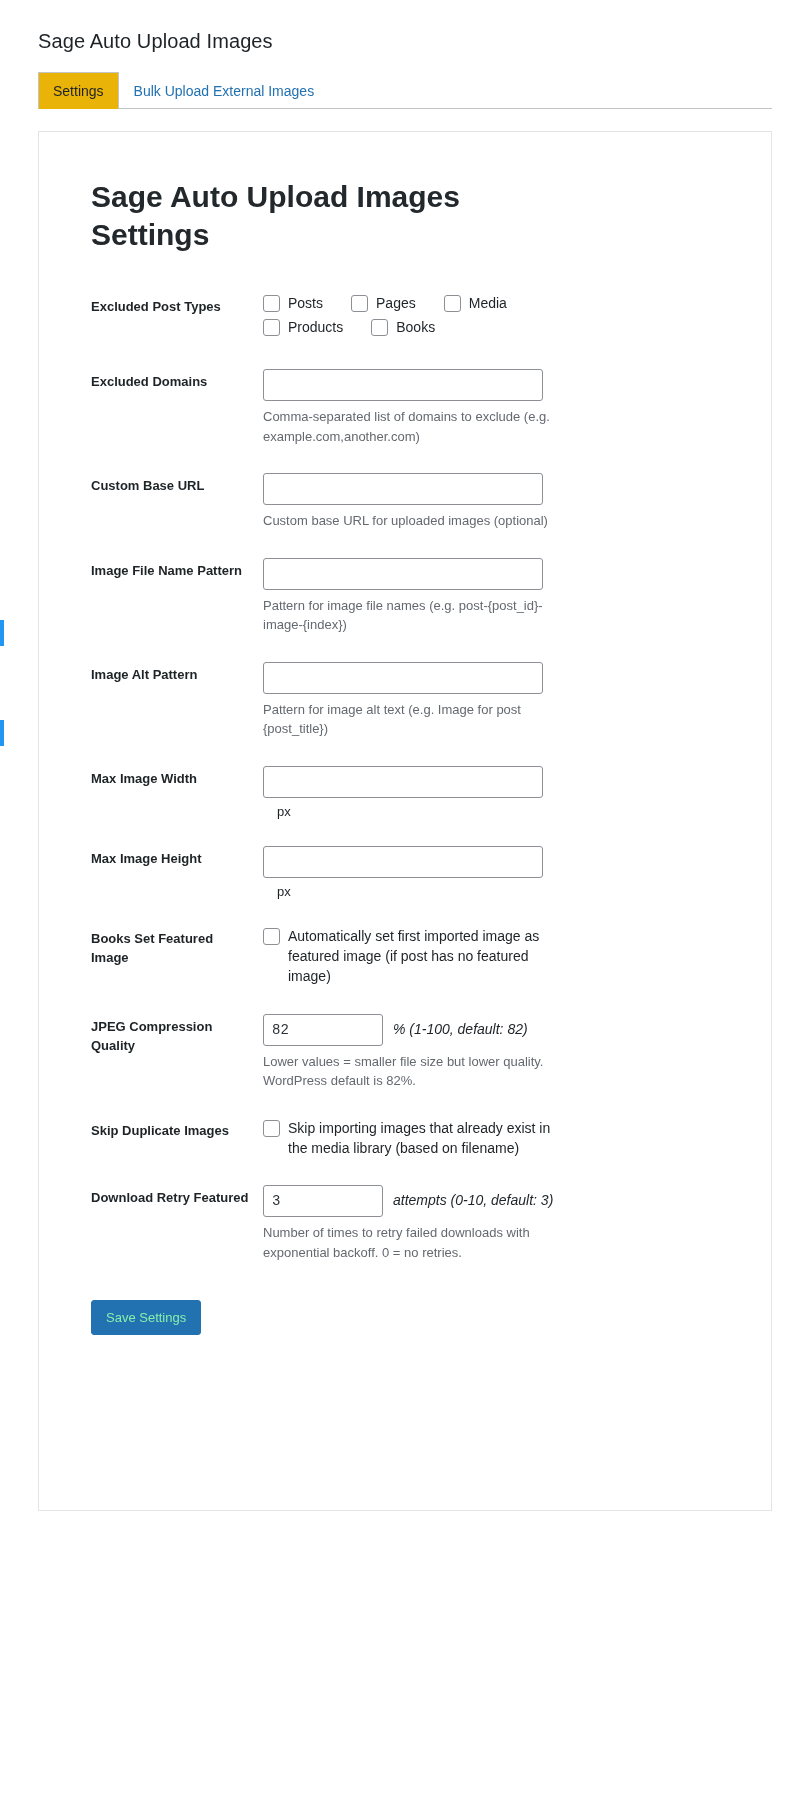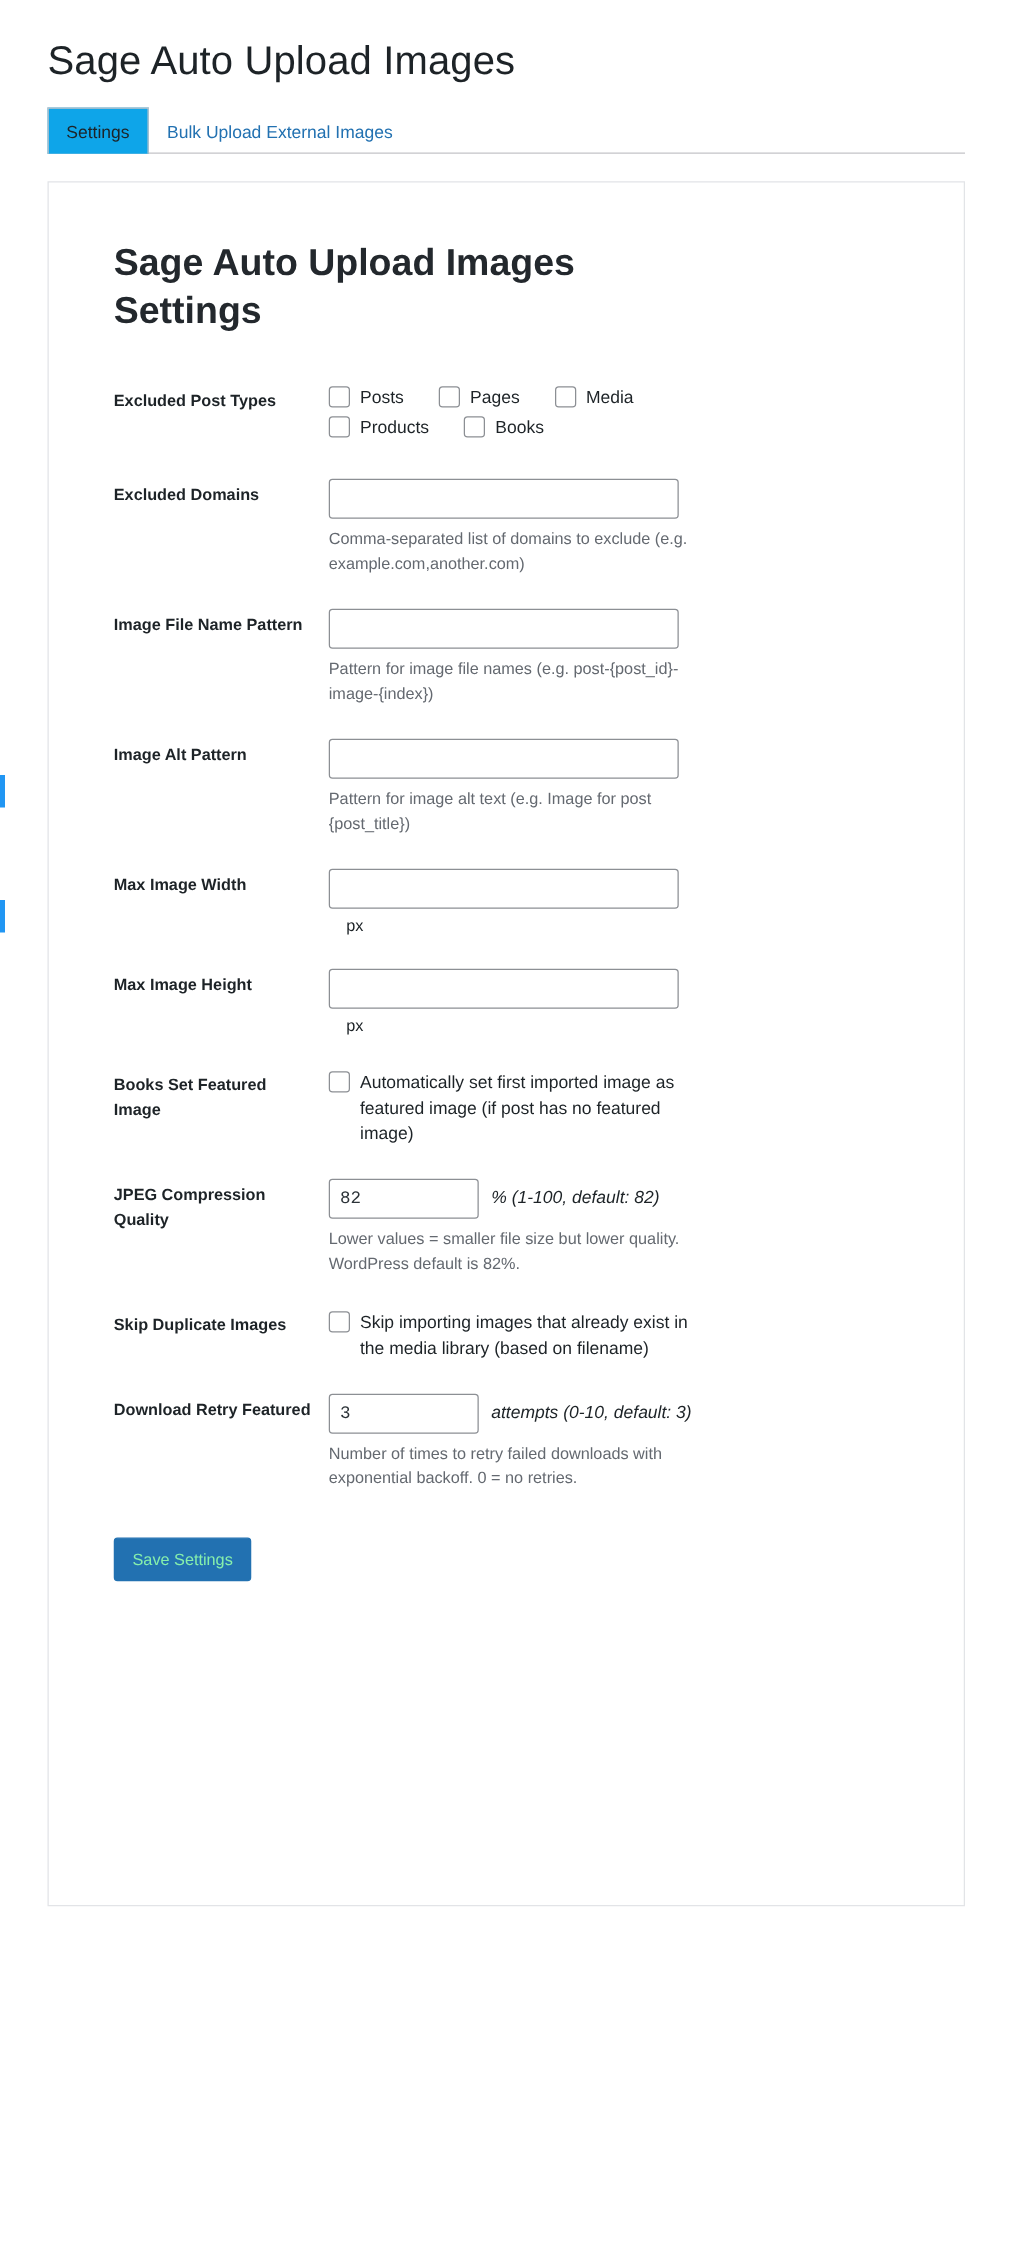--- a/index.html
+++ b/index.html
@@ -11,21 +11,21 @@
     color: #1d2327;
   }
   .page {
     width: 810px;
     min-height: 1800px;
     background: #ffffff;
     position: relative;
     padding: 0;
   }
   .page-title {
-    font-size: 32px;
+    font-size: 20px;
     font-weight: 400;
     color: #1d2327;
     padding: 30px 0 18px 38px;
     margin: 0;
     letter-spacing: 0.1px;
   }
   .tabs {
     display: flex;
     align-items: flex-end;
     border-bottom: 1px solid #c3c4c7;
@@ -40,21 +40,21 @@
     border: 1px solid transparent;
     border-bottom: none;
     margin-bottom: -1px;
     text-decoration: none;
     color: #2271b1;
     cursor: pointer;
     background: transparent;
     white-space: nowrap;
   }
   .tab.active {
-    background: #0ea5e9;
+    background: #eab308;
     border-color: #c3c4c7;
     color: #1d2327;
     font-weight: 400;
   }
   .panel {
     margin: 22px 38px 40px 38px;
     border: 1px solid #e2e4e7;
     background: #ffffff;
     padding: 28px 38px 42px 52px;
     min-height: 1380px;
@@ -254,20 +254,27 @@
         </tr>
 
         <tr>
           <th>Excluded Domains</th>
           <td>
             <input class="text-input" type="text" value="" style="">
             <span class="desc">Comma-separated list of domains to exclude (e.g. example.com,another.com)</span>
           </td>
         </tr>
 
+        <tr>
+          <th>Custom Base URL</th>
+          <td>
+            <input class="text-input" type="text" value="" style="">
+            <span class="desc">Custom base URL for uploaded images (optional)</span>
+          </td>
+        </tr>
 
         <tr>
           <th>Image File Name Pattern</th>
           <td>
             <input class="text-input" type="text" value="" style="">
             <span class="desc">Pattern for image file names (e.g. post-{post_id}-image-{index})</span>
           </td>
         </tr>
 
         <tr>

